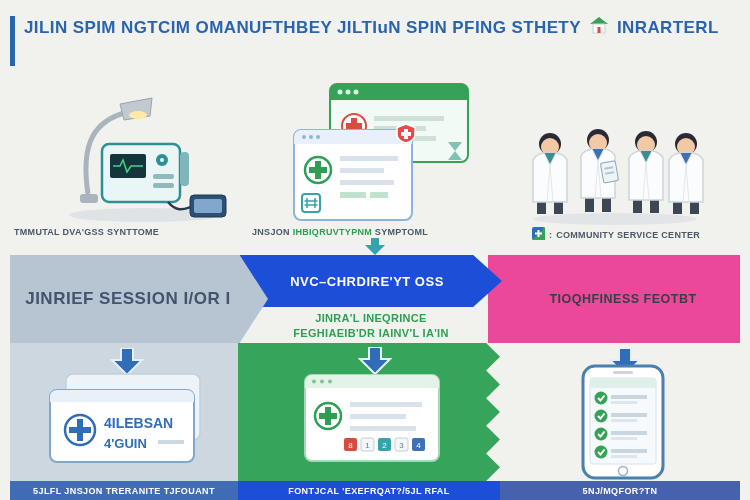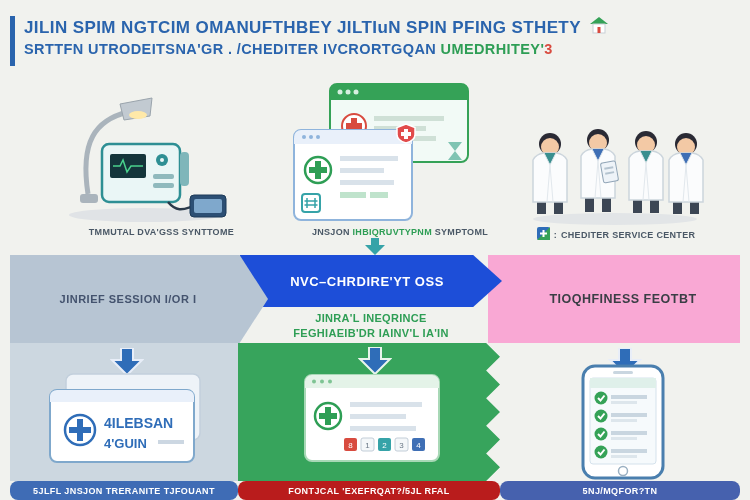--- a/index.html
+++ b/index.html
@@ -12,67 +12,65 @@
   
   .accent-bar { left:10px; top:16px; width:5px; height:50px; background:#2a64ad; }
   .title-line1 { left:24px; top:16px; width:716px; display:flex; align-items:center; gap:8px;
     font-size:17px; font-weight:bold; color:#2a64ad; letter-spacing:.4px; white-space:nowrap; }
   .title-line2 { left:24px; top:41px; width:716px; font-size:14.5px; font-weight:bold;
     color:#2a64ad; letter-spacing:.4px; white-space:nowrap; }
   .green-text { color:#2e9e55; }
   .red-text { color:#d84b3f; }
   
   .caption { top:227px; font-size:9px; font-weight:bold; color:#4a5866;
-    letter-spacing:.3px; text-align:right; }
+    letter-spacing:.3px; text-align:left; }
   .caption-1 { left:14px; width:220px; }
   .caption-2 { left:252px; width:236px; }
   .caption-3 { left:492px; width:248px; display:flex; align-items:center; justify-content:center; gap:4px; }
   
   .band { display:flex; align-items:center; justify-content:center; font-weight:bold; }
   .band-left { left:10px; top:255px; width:258px; height:88px; background:#b7c5d3; z-index:3;
     clip-path:polygon(0 0, 89% 0, 100% 50%, 89% 100%, 0 100%);
-    font-size:11px; color:#44536e; letter-spacing:.5px; padding-right:22px; box-sizing:border-box; }
+    font-size:17px; color:#44536e; letter-spacing:.5px; padding-right:22px; box-sizing:border-box; }
   .band-mid { left:240px; top:255px; width:262px; height:52px; background:#1d4ed8; z-index:2;
     clip-path:polygon(0 0, 89% 0, 100% 50%, 89% 100%, 0 100%);
     font-size:13px; color:#ffffff; letter-spacing:.5px; padding-left:14px; padding-right:22px; box-sizing:border-box; }
-  .band-right { left:488px; top:255px; width:252px; height:88px; background:#f9a8d4; z-index:1;
+  .band-right { left:488px; top:255px; width:252px; height:88px; background:#ec4899; z-index:1;
     font-size:12.5px; color:#3a3e45; letter-spacing:.5px; padding-left:18px; box-sizing:border-box; }
   .mid-sub { left:240px; width:262px; text-align:center; font-weight:bold; color:#2e9e55; font-size:11px; letter-spacing:.3px; }
   .mid-sub1 { top:312px; }
   .mid-sub2 { top:327px; }
   
   .panel-left { left:10px; top:343px; width:228px; height:138px; background:#ccd7e0; }
   .panel-mid { left:238px; top:343px; width:262px; height:138px; background:#37a45c;
     clip-path:polygon(0 0, 94.7% 0, 100% 10%, 94.7% 20%, 100% 30%, 94.7% 40%, 100% 50%, 94.7% 60%, 100% 70%, 94.7% 80%, 100% 90%, 94.7% 100%, 0 100%); }
   
   .footer-bar { top:481px; height:19px; display:flex; align-items:center; justify-content:center;
-    font-size:9px; font-weight:bold; color:#ffffff; letter-spacing:.4px; white-space:nowrap;border-radius:8px; }
+    font-size:9px; font-weight:bold; color:#ffffff; letter-spacing:.4px; white-space:nowrap; }
   .footer-left { left:10px; width:228px; background:#3f6cb5; }
-  .footer-mid { left:238px; width:262px; background:#b91c1c; }
+  .footer-mid { left:238px; width:262px; background:#1d4ed8; }
   .footer-right { left:500px; width:240px; background:#4661ae;align-items:center; }
   svg text { font-family:"Liberation Sans", sans-serif; }
 </style>
 </head>
 <body>
 
 <div class="stage">
 
   <div class="abs accent-bar"></div>
   <div class="abs title-line1">
     <span>JILIN SPIM NGTCIM OMANUFTHBEY JILTIuN SPIN PFING STHETY</span>
     <span>
       <svg width="20" height="18" viewBox="0 0 20 18">
         <polygon points="10,1 19,8 1,8" fill="#35a257"></polygon>
         <rect x="4" y="8" width="12" height="9" fill="#ffffff" stroke="#c9cfd6"></rect>
         <rect x="8.5" y="11" width="3" height="6" fill="#d84b3f"></rect>
       </svg>
     </span>
-  </div>
-  <div class="abs title-line2">
-    <span>SRTTFN UTRODEITSNA'GR . /CHEDITER IVCRORTGQAN </span><span class="green-text">UMEDRHITEY'</span><span class="red-text">3</span>
+    <span>INRARTERL</span>
   </div>
 
   <div class="abs" style="left:50px; top:82px;">
     <svg width="180" height="145" viewBox="0 0 180 145">
       <ellipse cx="95" cy="133" rx="76" ry="7" fill="#e0e3e6"></ellipse>
       <rect x="30" y="112" width="18" height="9" rx="3" fill="#aab4bc"></rect>
       <path d="M38,112 C30,60 45,38 78,30" stroke="#aab4bc" stroke-width="5" fill="none"></path>
       <polygon points="70,22 102,16 100,34 74,38" fill="#c2cad1" stroke="#9aa4ac"></polygon>
       <ellipse cx="88" cy="33" rx="9" ry="4" fill="#ffe9a8"></ellipse>
       <rect x="52" y="62" width="78" height="58" rx="7" fill="#eaf6f6" stroke="#2e8f94" stroke-width="2.5"></rect>
@@ -179,21 +177,21 @@
   <div class="abs caption caption-3">
     <span>
       <svg width="13" height="13" viewBox="0 0 13 13">
         <rect width="13" height="13" rx="2" fill="#2f6db8"></rect>
         <polygon points="0,13 13,0 13,13" fill="#35a257"></polygon>
         <rect x="5.5" y="3" width="2" height="7" fill="#ffffff"></rect>
         <rect x="3" y="5.5" width="7" height="2" fill="#ffffff"></rect>
       </svg>
     </span>
     <span>:</span>
-    <span>CHEDITER SERVICE CENTER</span>
+    <span>COMMUNITY SERVICE CENTER</span>
   </div>
 
   <div class="abs" style="left:364px; top:238px;">
     <svg width="22" height="18" viewBox="0 0 22 18">
       <polygon points="7,0 15,0 15,7 21,7 11,17 1,7 7,7" fill="#36a3a8"></polygon>
     </svg>
   </div>
 
   <div class="abs band band-right">
     <span>TIOQHFINESS FEOTBT</span>

